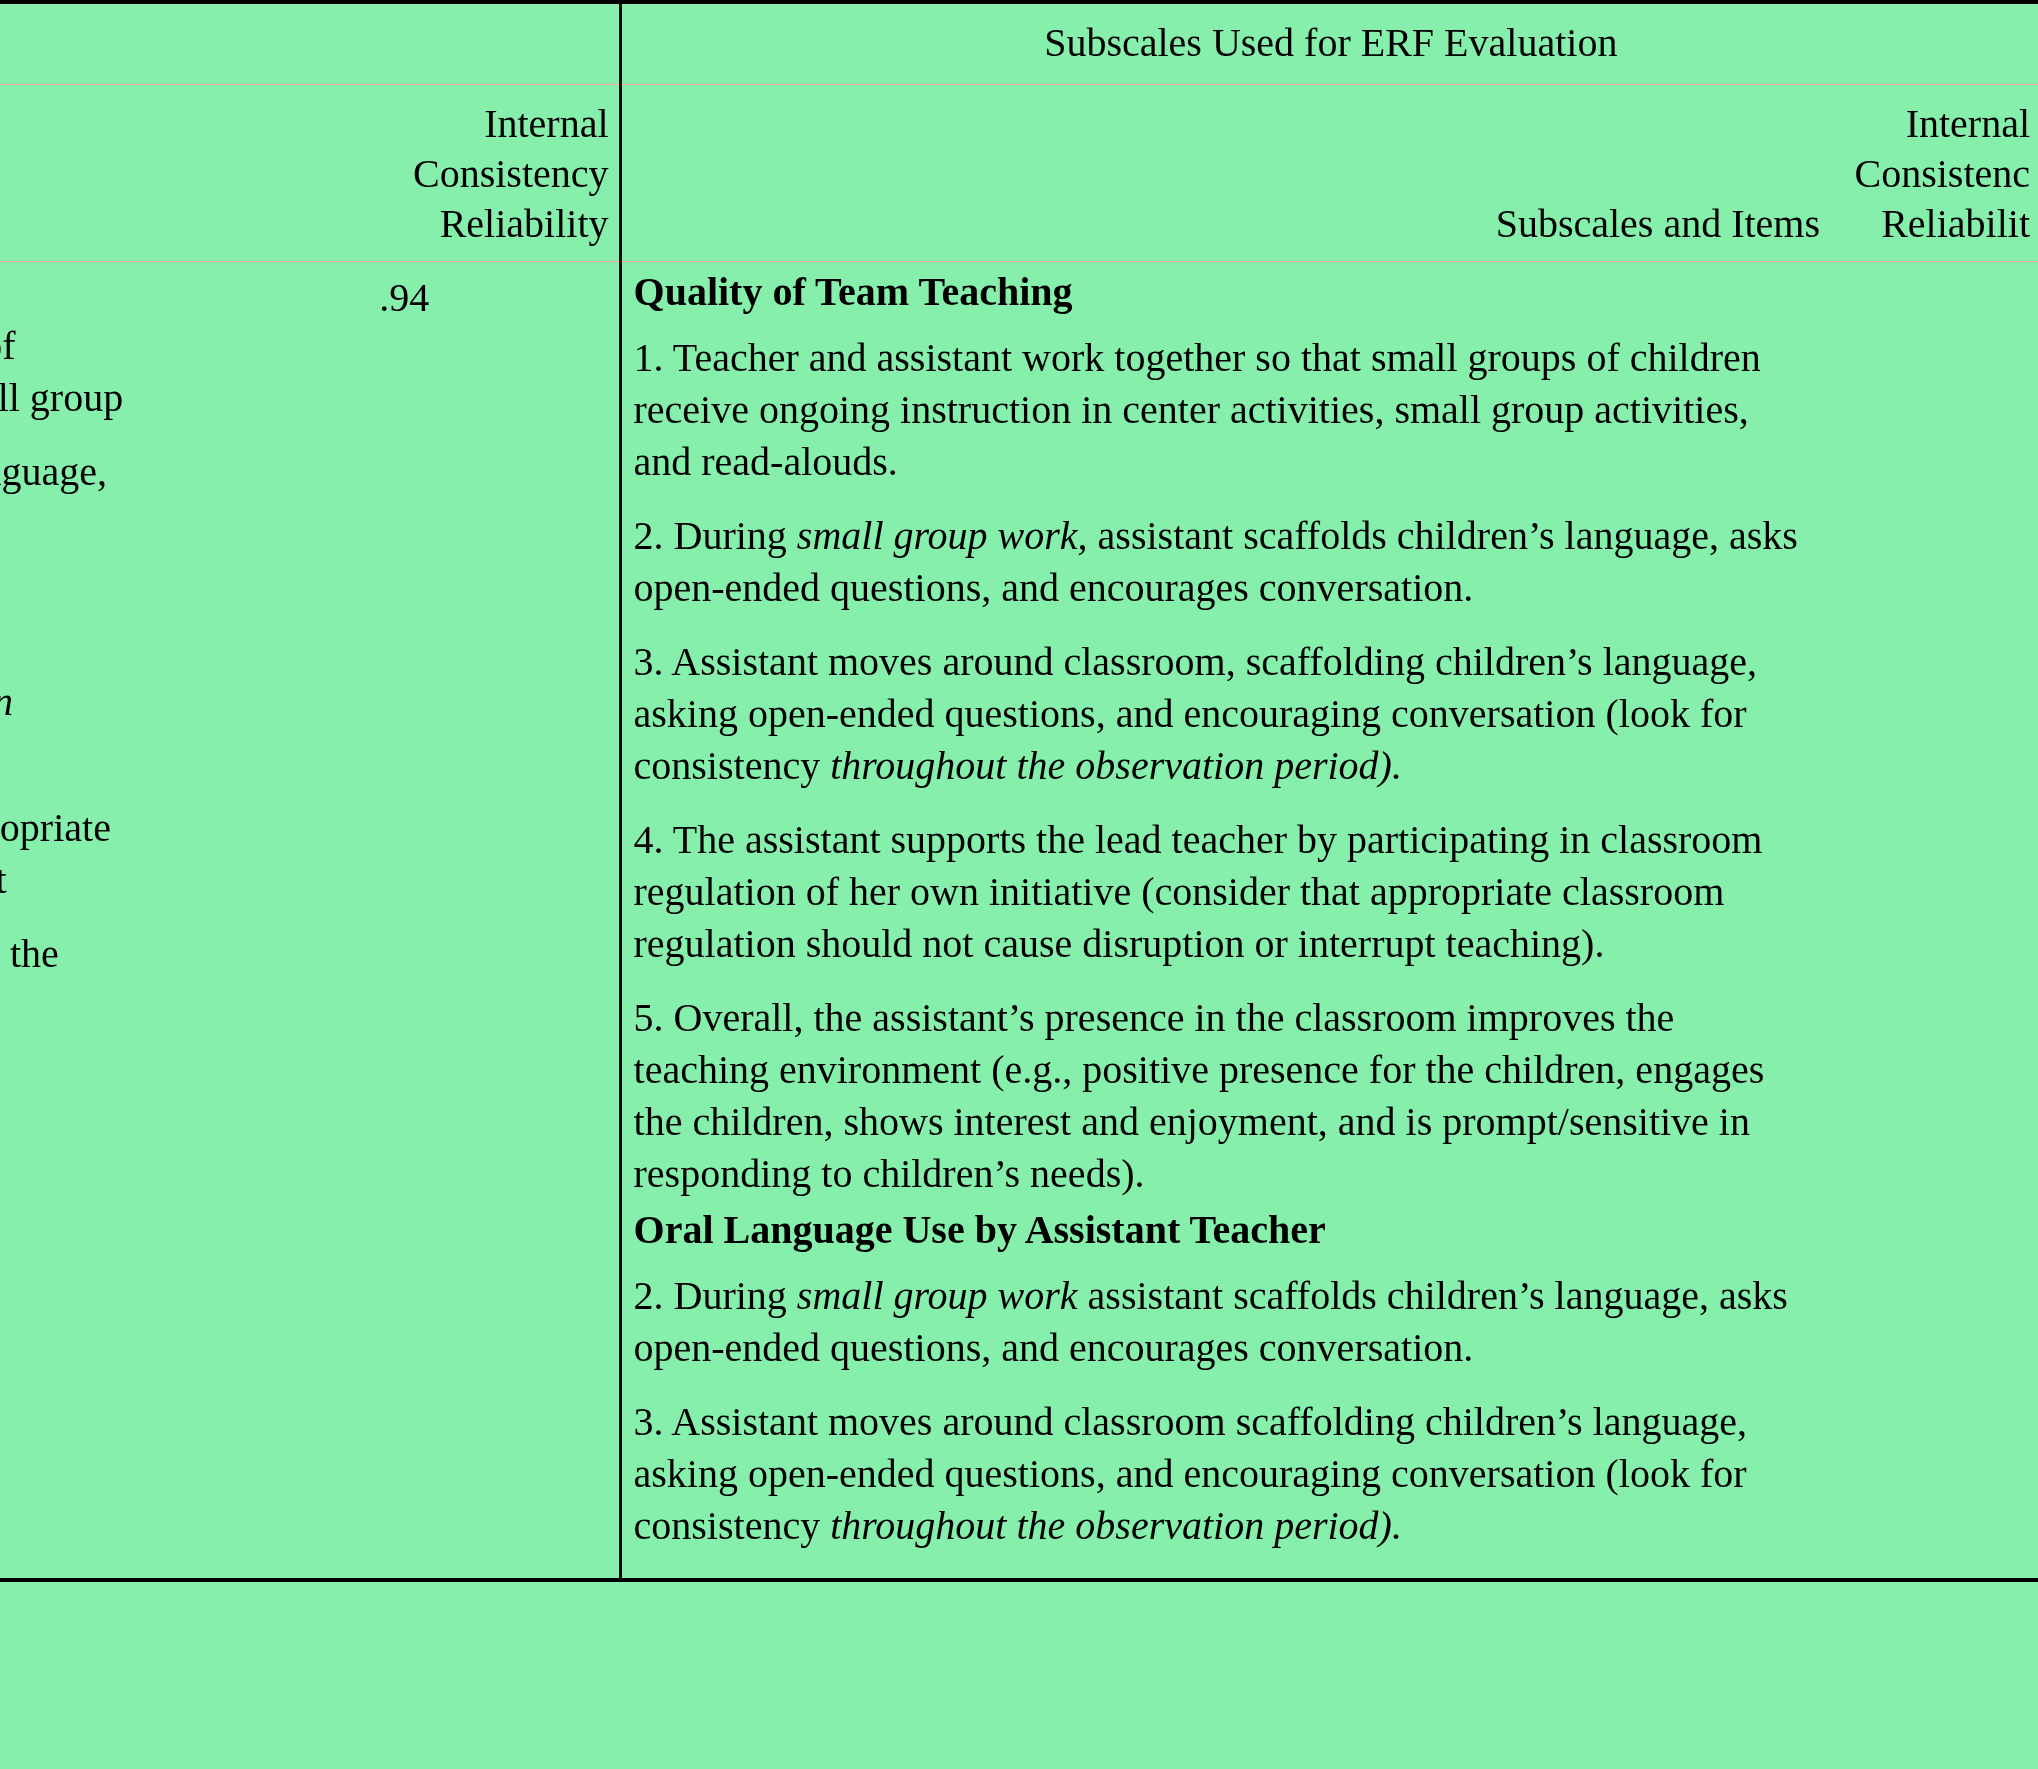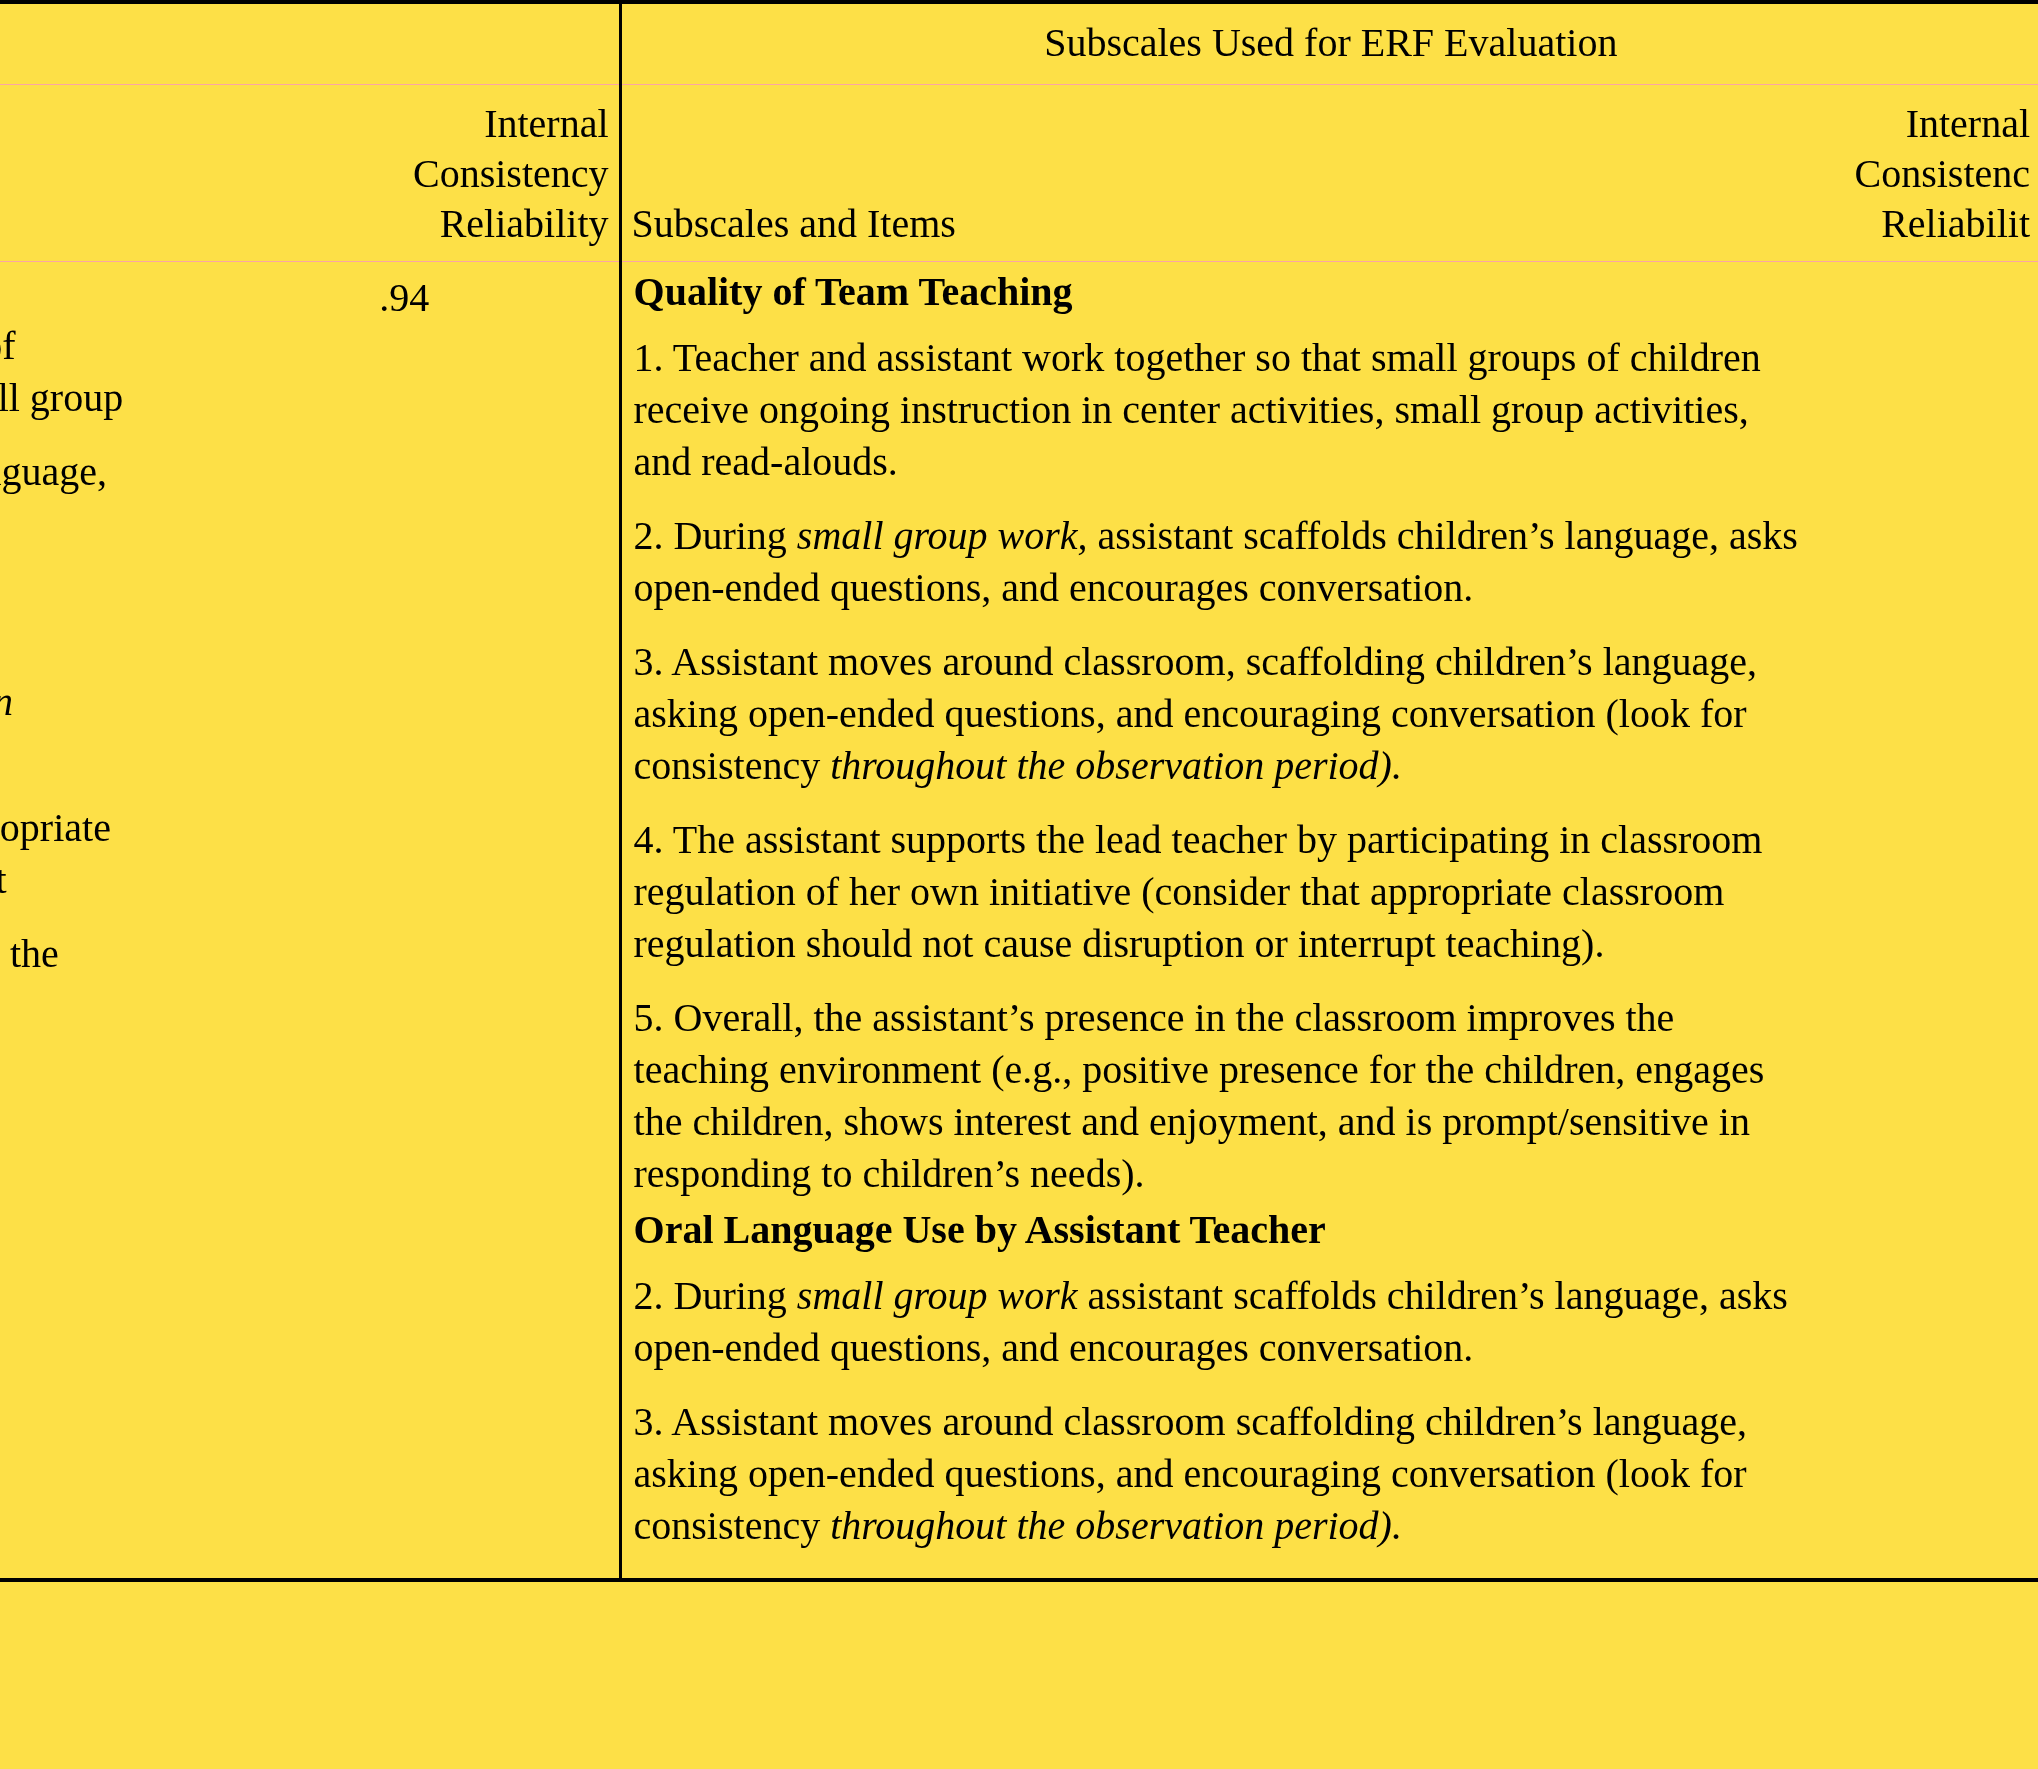--- a/index.html
+++ b/index.html
@@ -10,21 +10,21 @@
   }
   body {
     font-family: "Liberation Serif", "DejaVu Serif", serif;
     color: #000000;
   }
   #page {
     position: relative;
     width: 2038px;
     height: 1769px;
     overflow: hidden;
-    background: #fde047;
+    background: #86efac;
   }
   
   #table-shell {
     position: absolute;
     left: -420px;       
     top: 0;
     width: 2460px;
   }
   table.sub-table {
     border-collapse: collapse;
@@ -51,21 +51,21 @@
     line-height: 1.25;
     padding: 14px 10px 16px 10px;
   }
   .col-head-cell {
     font-size: 40px;
     line-height: 1.25;
     padding: 14px 10px 12px 10px;
   }
   .col-head-cell.right-al  { text-align: right; }
   .col-head-cell.left-al   { text-align: left; }
-  .col-head-cell.center-al { text-align: left; }
+  .col-head-cell.center-al { text-align: right; }
   .col-head-cell .stack { display: block; }
 
   .head-spacer { height: 76px; }
 
   .body-cell {
     font-size: 40px;
     line-height: 1.30;
     padding: 0;
   }
 

